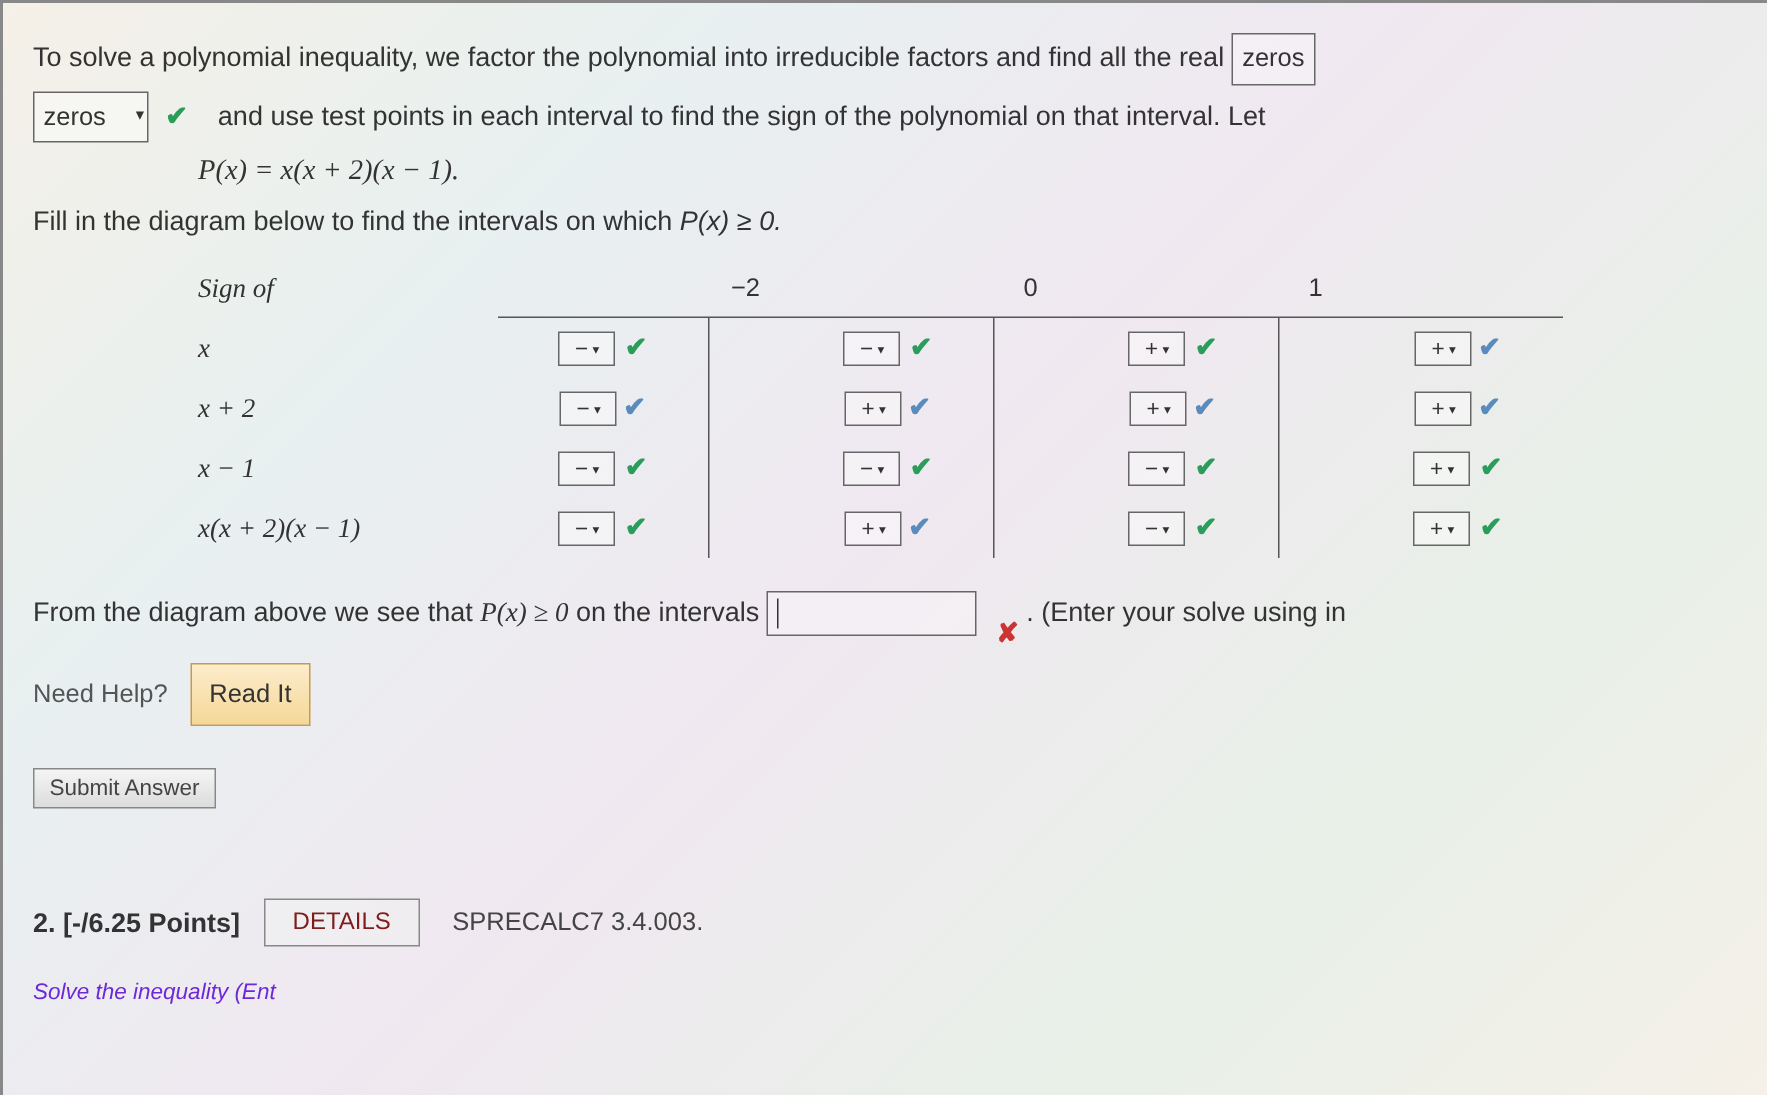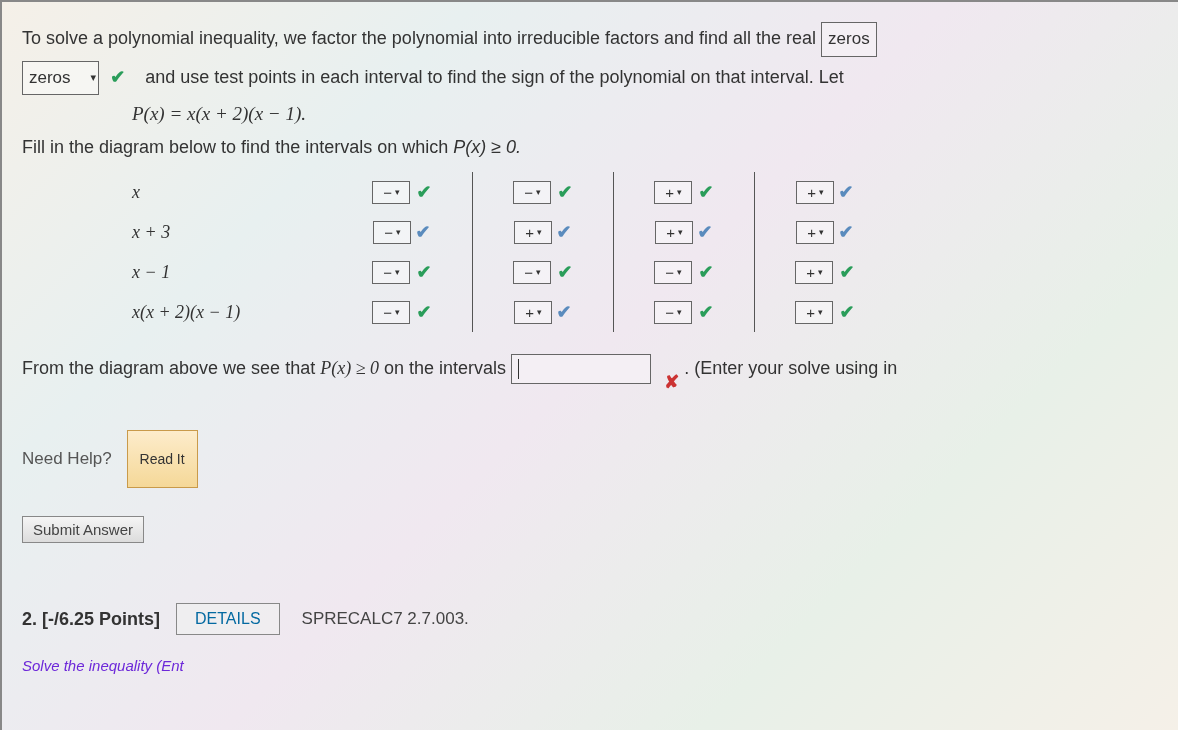--- a/index.html
+++ b/index.html
@@ -55,32 +55,32 @@
   .conclusion { margin: 22px 0 18px 0; line-height:1.6;}
   .ans-input {
     display:inline-block; border:1px solid #666; width:140px; height:30px;
     vertical-align:middle; background:rgba(255,255,255,0.3); position:relative;
   }
   .cursor-line { position:absolute; left:6px; top:4px; bottom:4px; width:1px; background:#333;}
   .need-help { margin: 10px 0 28px 0; font-size:17px; color:#555;}
   .read-btn {
     display:inline-block; border:1px solid #c99a4a;
     background: linear-gradient(#fdeccb,#f5d898);
-    padding:20px 12px; font-size:14px; color:#333; margin-left:10px;margin-top:28px;
+    padding:10px 12px; font-size:17px; color:#333; margin-left:10px;
   }
   .submit-btn {
     display:inline-block; border:1px solid #888;
     background: linear-gradient(#f5f5f5,#dcdcdc);
     padding:4px 10px; font-size:15px; color:#444;
   }
   .q2-row { margin-top: 60px; display:flex; align-items:center; gap:16px;}
   .q2-points { font-weight:bold; font-size:18px;}
   .btn-outline {
     border:1px solid #888; padding:6px 18px; font-size:16px;
-    background: rgba(240,240,240,0.6); color:#0369a1;
+    background: rgba(240,240,240,0.6); color:#7f1d1d;
   }
   .ref-text { font-size:17px; color:#444; margin-left:6px;}
   .cutoff { margin-top:22px; color:#6d28d9; font-size:15px; font-style:italic;}
 </style>
 </head>
 <body>
 
 <div class="intro-line">
   <span>To solve a polynomial inequality, we factor the polynomial into irreducible factors and find all the real</span>
   <span class="inline-box">zeros</span>
@@ -97,20 +97,30 @@
 
 <div class="formula">P(x) = x(x + 2)(x − 1).</div>
 
 <div class="instr">
   <span>Fill in the diagram below to find the intervals on which </span>
   <span style="font-style:italic; font-family:Liberation Sans, sans-serif;">P(x) ≥ 0.</span>
 </div>
 
 <table class="sign-table" cellspacing="0">
   <tbody>
+      <tr class="hdr-row">
+    <td class="row-label">Sign of</td>
+    <td class="cell hdr-line"></td>
+    <td class="num-hdr hdr-line">−2</td>
+    <td class="cell hdr-line"></td>
+    <td class="num-hdr hdr-line">0</td>
+    <td class="cell hdr-line"></td>
+    <td class="num-hdr hdr-line">1</td>
+    <td class="cell hdr-line"></td>
+  </tr>
   <tr>
     <td class="row-label">x</td>
     <td class="cell"><span class="sign-select">
             <span>−</span>
             <span class="chev2">▾</span>
           </span><span class="check">✔</span></td>
     <td class="col-sep"></td>
     <td class="cell"><span class="sign-select">
             <span>−</span>
             <span class="chev2">▾</span>
@@ -120,21 +130,21 @@
             <span>+</span>
             <span class="chev2">▾</span>
           </span><span class="check">✔</span></td>
     <td class="col-sep"></td>
     <td class="cell"><span class="sign-select">
             <span>+</span>
             <span class="chev2">▾</span>
           </span><span class="check-blue">✔</span></td>
   </tr>
   <tr>
-    <td class="row-label">x + 3</td>
+    <td class="row-label">x + 2</td>
     <td class="cell"><span class="sign-select">
             <span>−</span>
             <span class="chev2">▾</span>
           </span><span class="check-blue">✔</span></td>
     <td class="col-sep"></td>
     <td class="cell"><span class="sign-select">
             <span>+</span>
             <span class="chev2">▾</span>
           </span><span class="check-blue">✔</span></td>
     <td class="col-sep"></td>
@@ -209,16 +219,16 @@
   <span class="read-btn">Read It</span>
 </div>
 
 <div>
   <span class="submit-btn">Submit Answer</span>
 </div>
 
 <div class="q2-row">
   <span class="q2-points">2.  [-/6.25 Points]</span>
   <span class="btn-outline">DETAILS</span>
-  <span class="ref-text">SPRECALC7 2.7.003.</span>
+  <span class="ref-text">SPRECALC7 3.4.003.</span>
 </div>
 
 <div class="cutoff">Solve the inequality (Ent</div>
 
 </body></html>

